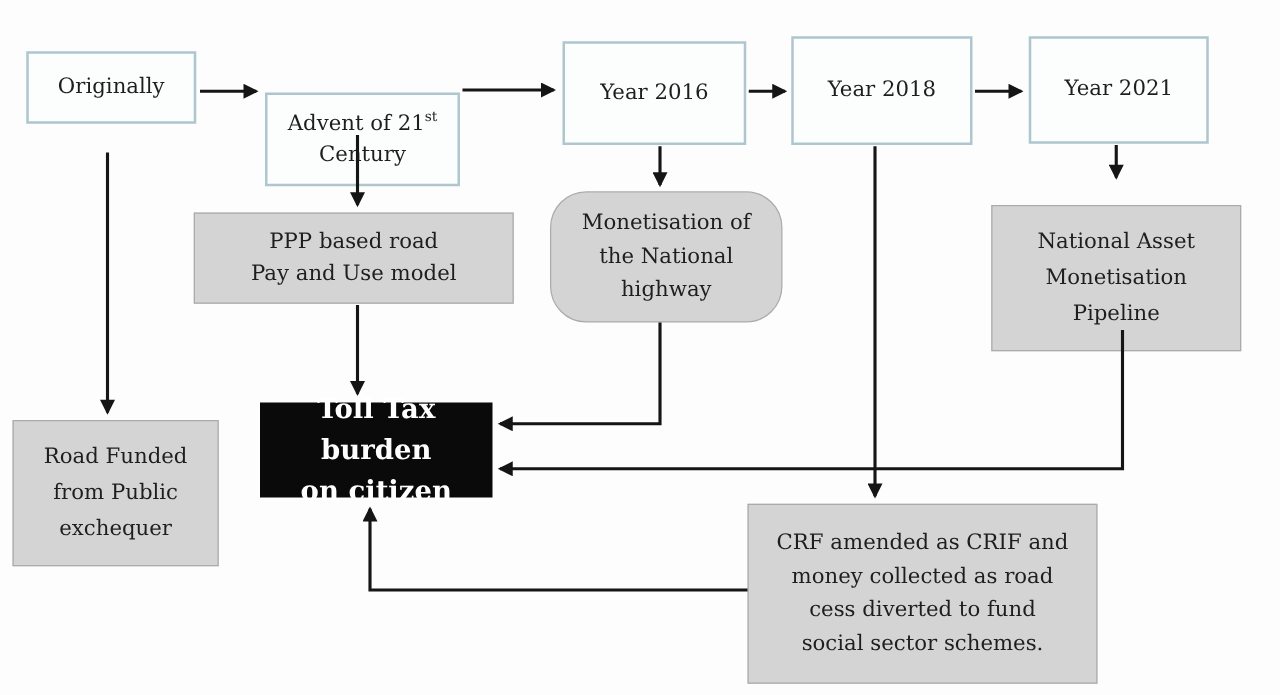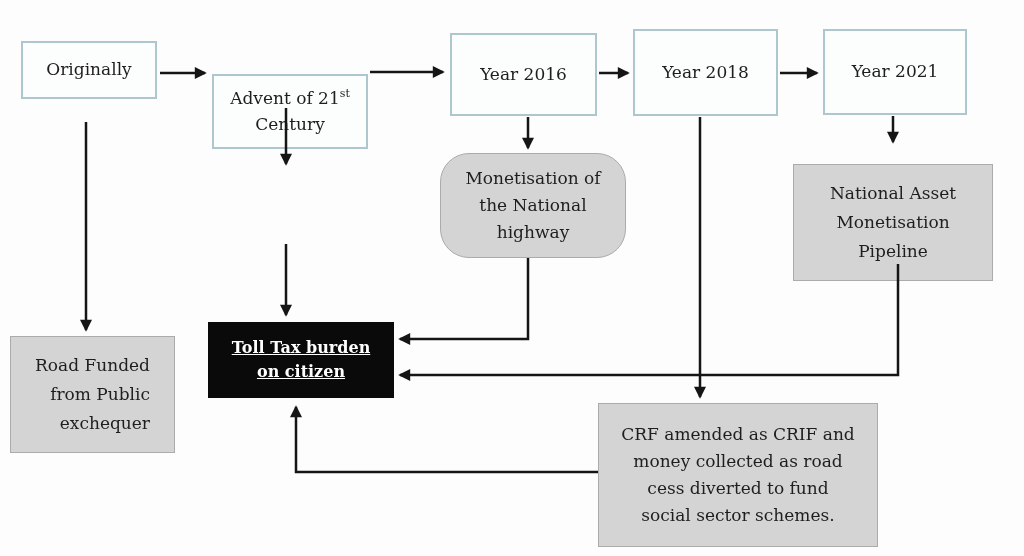--- a/index.html
+++ b/index.html
@@ -19,31 +19,31 @@
     background:var(--timeline-box-fill,#fcfdfd);
     border:2px solid var(--timeline-box-border,#aec6ce);
   }
   .gray {
     background:var(--gray-box-fill,#d4d4d4);
     border:1px solid var(--gray-box-border,#ababab);
   }
   .highlight {
     background:var(--highlight-box-fill,#0a0a0a);
     color:var(--highlight-box-text,#ffffff);
-    font-weight:bold; font-size:16px;text-decoration:underline;
+    font-weight:bold; font-size:22px;
   }
   .b-originally   { left:21px;  top:41px;  width:136px; height:58px; }
   .b-advent       { left:212px; top:30px;  width:156px; height:75px;margin-top:44px; }
   .b-year2016     { left:450px; top:33px;  width:147px; height:83px; }
   .b-year2018     { left:633px; top:29px;  width:145px; height:87px;align-items:center; }
   .b-year2021     { left:823px; top:29px;  width:144px; height:86px;justify-content:center; }
   .b-ppp          { left:155px; top:170px; width:256px; height:73px; }
   .b-monetisation { left:440px; top:153px; width:186px; height:105px; line-height:1.6;border-radius:29px; }
   .b-namp         { left:793px; top:164px; width:200px; height:117px; line-height:1.7; }
-  .b-roadfunded   { left:10px;  top:336px; width:165px; height:117px; line-height:1.7;text-align:right; }
+  .b-roadfunded   { left:10px;  top:336px; width:165px; height:117px; line-height:1.7; }
   .b-toll         { left:208px; top:322px; width:186px; height:76px; }
   .b-crf          { left:598px; top:403px; width:280px; height:144px; line-height:1.6; }
   .sup { font-size:11px; vertical-align:super; }
   svg.overlay {
     position:absolute; left:0; top:0; pointer-events:none;
   }
   svg.overlay line, svg.overlay polyline {
     stroke:var(--arrow,#151515); stroke-width:2.5; fill:none;
   }
 </style>
@@ -66,20 +66,24 @@
   </div>
 
   <div class="box timeline b-year2018">
     <span>Year 2018</span>
   </div>
 
   <div class="box timeline b-year2021">
     <span>Year 2021</span>
   </div>
 
+  <div class="box gray b-ppp">
+    <span>PPP based road
+Pay and Use model</span>
+  </div>
 
   <div class="box gray b-monetisation">
     <span>Monetisation of
 the National
 highway</span>
   </div>
 
   <div class="box gray b-namp">
     <span>National Asset
 Monetisation

